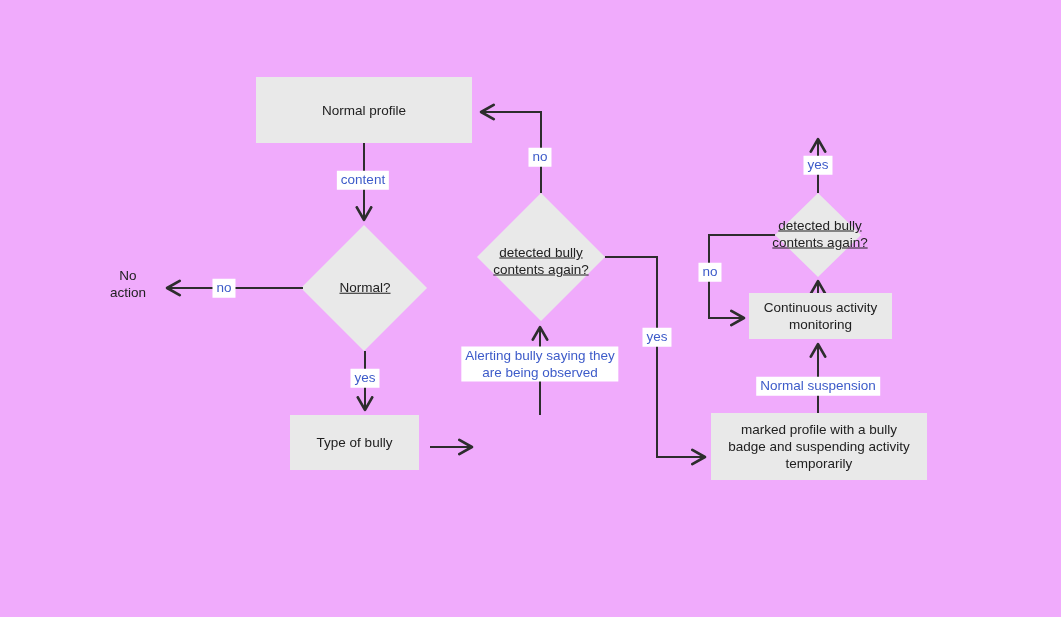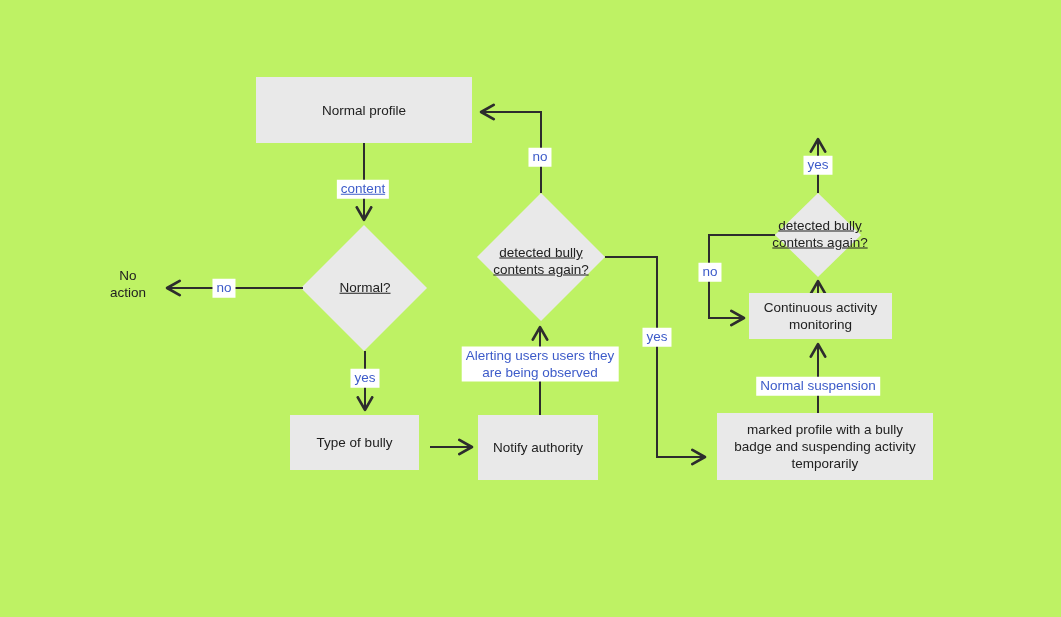--- a/index.html
+++ b/index.html
@@ -7,21 +7,21 @@
     --edge: #2d2d2d;
     --label: #3d5bc9;
     --text: #212121;
   }
   * { margin: 0; padding: 0; box-sizing: border-box; }
   body { background: #fff; font-family: "Liberation Sans", sans-serif; }
   .stage {
     position: relative;
     width: 1061px;
     height: 617px;
-    background: #bef264;
+    background: #f0abfc;
     overflow: hidden;
   }
   svg.edges {
     position: absolute;
     inset: 0;
     width: 1061px;
     height: 617px;
   }
   .edge {
     fill: none;
@@ -116,49 +116,48 @@
     <polyline class="edge" points="818,293 818,282" marker-end="url(#arrow)"></polyline>
     <polyline class="edge" points="818,193 818,140" marker-end="url(#arrow)"></polyline>
     <polyline class="edge" points="775,235 709,235 709,318 743,318" marker-end="url(#arrow)"></polyline>
   </svg>
 
   <div class="node" style="left:256px; top:77px; width:216px; height:66px;">Normal profile</div>
 
 
   <div class="node" style="left:290px; top:415px; width:129px; height:55px;">Type of bully</div>
 
-  <div class="node" style="left:478px; top:415px; width:120px; height:65px;">Notify authority</div>
 
-  <div class="node" style="left:711px; top:413px; width:216px; height:67px;margin-left:6px;">marked profile with a bully
+  <div class="node" style="left:711px; top:413px; width:216px; height:67px;">marked profile with a bully
 badge and suspending activity
 temporarily</div>
 
   <div class="node" style="left:749px; top:293px; width:143px; height:46px;">Continuous activity
 monitoring</div>
 
   <div class="dtext" style="left:365px; top:288px;">Normal?</div>
 
   <div class="dtext" style="left:541px; top:261px;">detected bully
 contents again?</div>
 
   <div class="dtext" style="left:820px; top:234px;">detected bully
 contents again?</div>
 
   <div class="terminal-text" style="left:128px; top:284px;">No
 action</div>
 
-  <div class="elabel" style="left:363px; top:189px;text-decoration:underline;">content</div>
+  <div class="elabel" style="left:363px; top:180px;">content</div>
 
   <div class="elabel" style="left:540px; top:157px;">no</div>
 
   <div class="elabel" style="left:224px; top:288px;">no</div>
 
   <div class="elabel" style="left:365px; top:378px;">yes</div>
 
-  <div class="elabel" style="left:540px; top:364px;">Alerting users users they
+  <div class="elabel" style="left:540px; top:364px;">Alerting bully saying they
 are being observed</div>
 
   <div class="elabel" style="left:657px; top:337px;">yes</div>
 
   <div class="elabel" style="left:818px; top:386px;">Normal suspension</div>
 
   <div class="elabel" style="left:710px; top:272px;">no</div>
 
   <div class="elabel" style="left:818px; top:165px;">yes</div>
 

